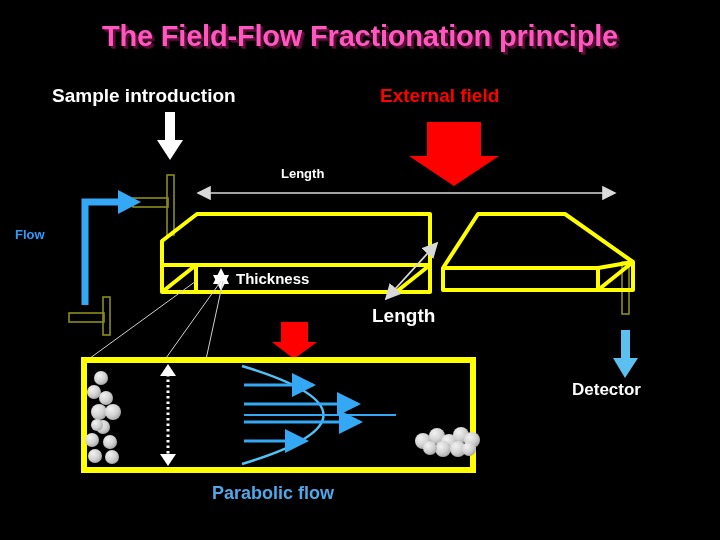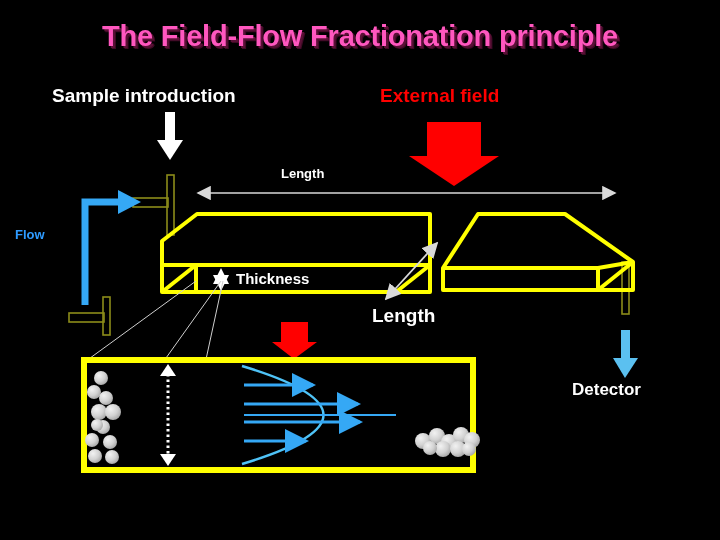--- a/index.html
+++ b/index.html
@@ -51,20 +51,21 @@
   <div class="abs t white" id="lbl-thickness-ch">Thickness</div>
 
   <div class="abs t white" id="lbl-breadth">Length</div>
 
   <div class="abs t white" id="lbl-detector">Detector</div>
 
   <div class="abs t white" id="lbl-sample">Sample</div>
 
   <div class="abs t" id="lbl-thickness-zoom">Thickness</div>
 
+  <div class="abs t cyanlbl2" id="lbl-parabolic">Parabolic flow</div>
 
   <svg width="720" height="540" viewBox="0 0 720 540">
 
     <defs>
       <marker id="wArrowR" markerWidth="9" markerHeight="9" refX="8" refY="4.5" orient="auto">
           <path d="M0,0 L9,4.5 L0,9 z" fill="#d9d9d9"></path>
         </marker>
       <marker id="wArrowL" markerWidth="9" markerHeight="9" refX="1" refY="4.5" orient="auto">
           <path d="M9,0 L0,4.5 L9,9 z" fill="#d9d9d9"></path>
         </marker>

